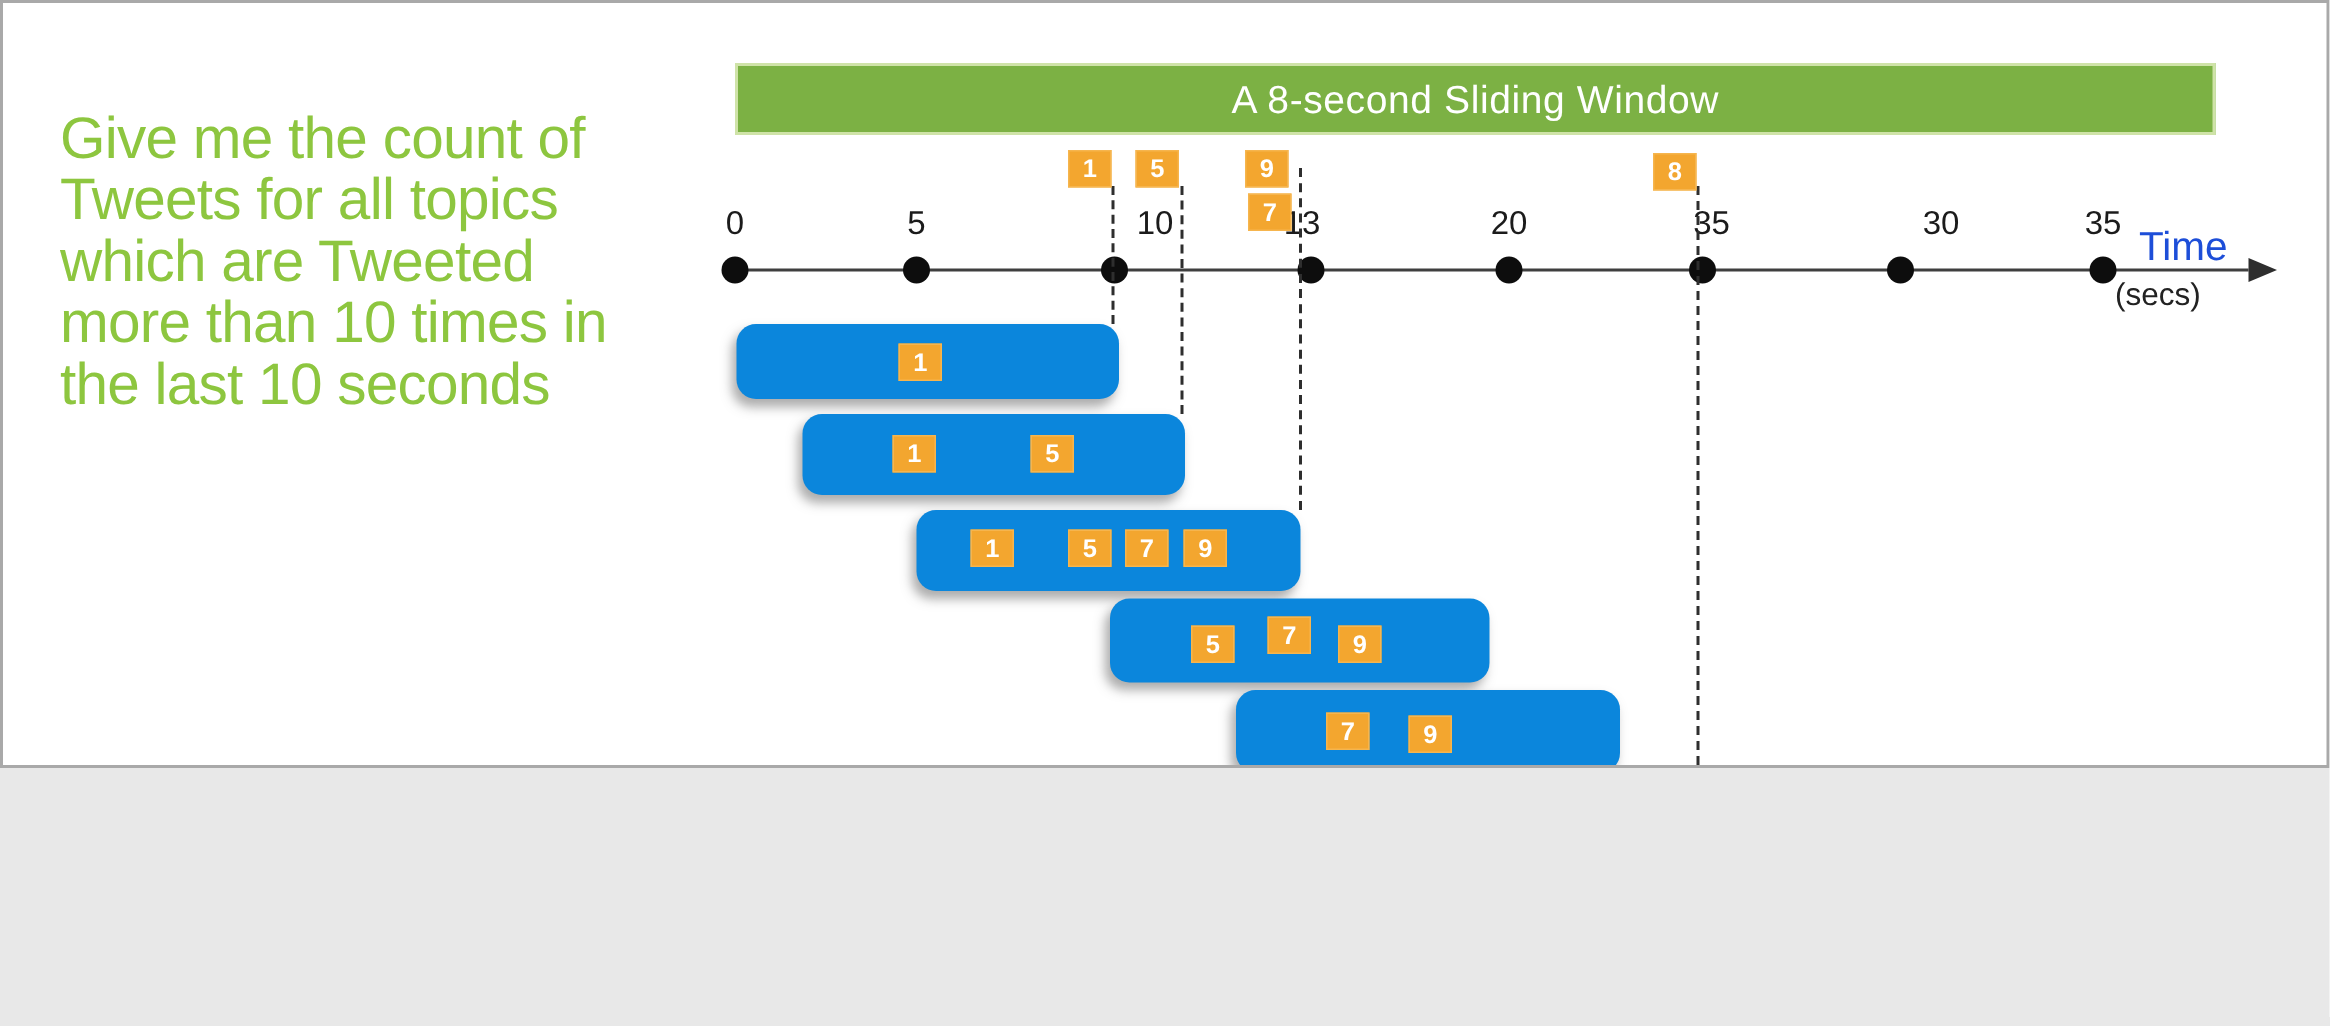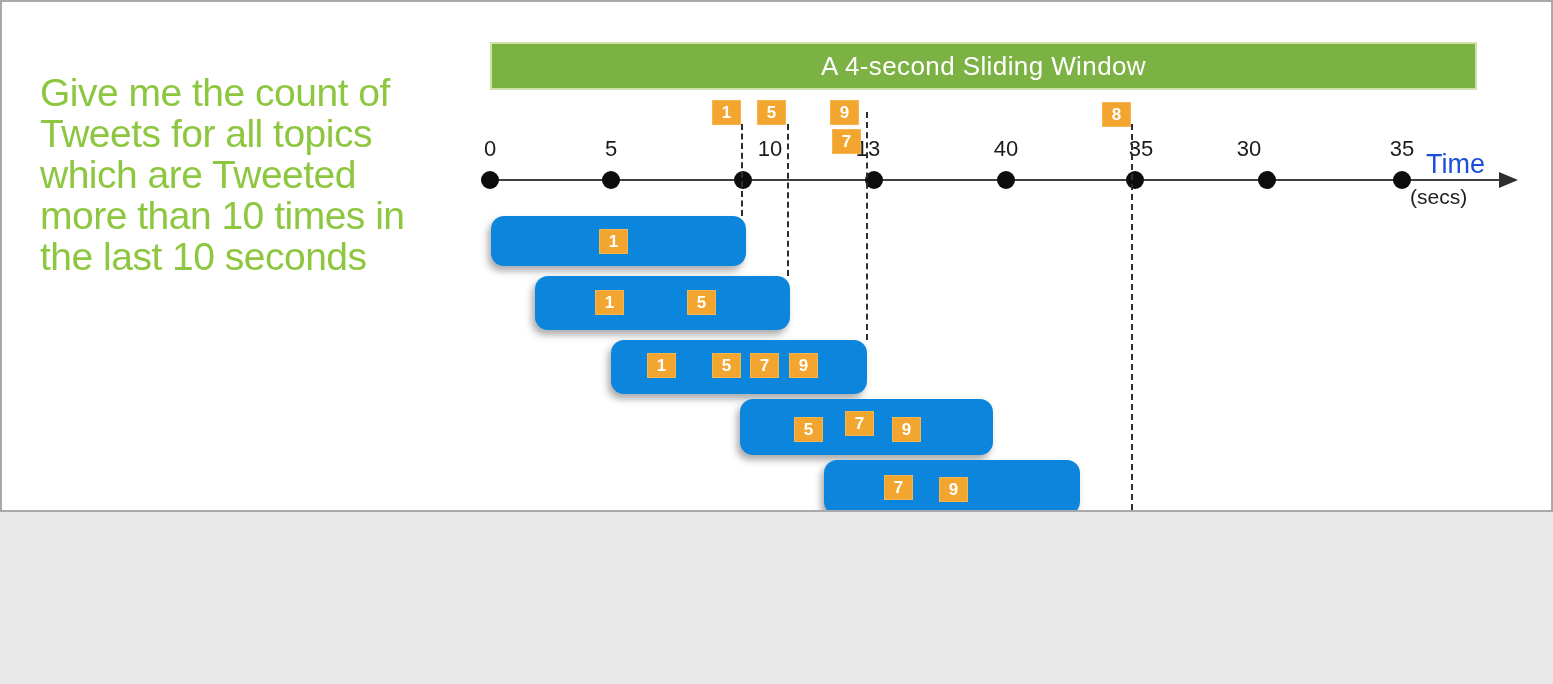--- a/index.html
+++ b/index.html
@@ -42,40 +42,40 @@
 <body>
 
 <div class="canvas">
   <div class="note">Give me the count of
 Tweets for all topics
 which are Tweeted
 more than 10 times in
 the last 10 seconds</div>
 
   <div class="banner">
-    <span>A 4-second Sliding Window</span>
+    <span>A 8-second Sliding Window</span>
   </div>
 
   <div id="timeline-layer">
       <div class="axis-line" style="left: 485px; top: 177px; width: 1012px;"></div>
       <div class="axis-arrow" style="left: 1497px; top: 170px;"></div>
       <div class="tick-dot" style="left: 488px; top: 178px;"></div>
       <div class="tick-label" style="left: 488px;">0</div>
       <div class="tick-dot" style="left: 609px; top: 178px;"></div>
       <div class="tick-label" style="left: 609px;">5</div>
       <div class="tick-dot" style="left: 741px; top: 178px;"></div>
       <div class="tick-label" style="left: 768px;">10</div>
       <div class="tick-dot" style="left: 872px; top: 178px;"></div>
       <div class="tick-label" style="left: 866px;">13</div>
       <div class="tick-dot" style="left: 1004px; top: 178px;"></div>
-      <div class="tick-label" style="left: 1004px;">40</div>
+      <div class="tick-label" style="left: 1004px;">20</div>
       <div class="tick-dot" style="left: 1133px; top: 178px;"></div>
       <div class="tick-label" style="left: 1139px;">35</div>
       <div class="tick-dot" style="left: 1265px; top: 178px;"></div>
-      <div class="tick-label" style="left: 1247px;">30</div>
+      <div class="tick-label" style="left: 1292px;">30</div>
       <div class="tick-dot" style="left: 1400px; top: 178px;"></div>
       <div class="tick-label" style="left: 1400px; text-align: right;">35</div>
       <div class="dash-line" style="left: 739px; top: 122px; height: 92px;"></div>
       <div class="dash-line" style="left: 785px; top: 122px; height: 152px;"></div>
       <div class="dash-line" style="left: 864px; top: 110px; height: 228px;"></div>
       <div class="dash-line" style="left: 1129px; top: 122px; height: 396px;"></div>
       <div class="event-badge" style="left: 710px; top: 98px;">1</div>
       <div class="event-badge" style="left: 755px; top: 98px;">5</div>
       <div class="event-badge" style="left: 828px; top: 98px;">9</div>
       <div class="event-badge" style="left: 830px; top: 127px;">7</div>

